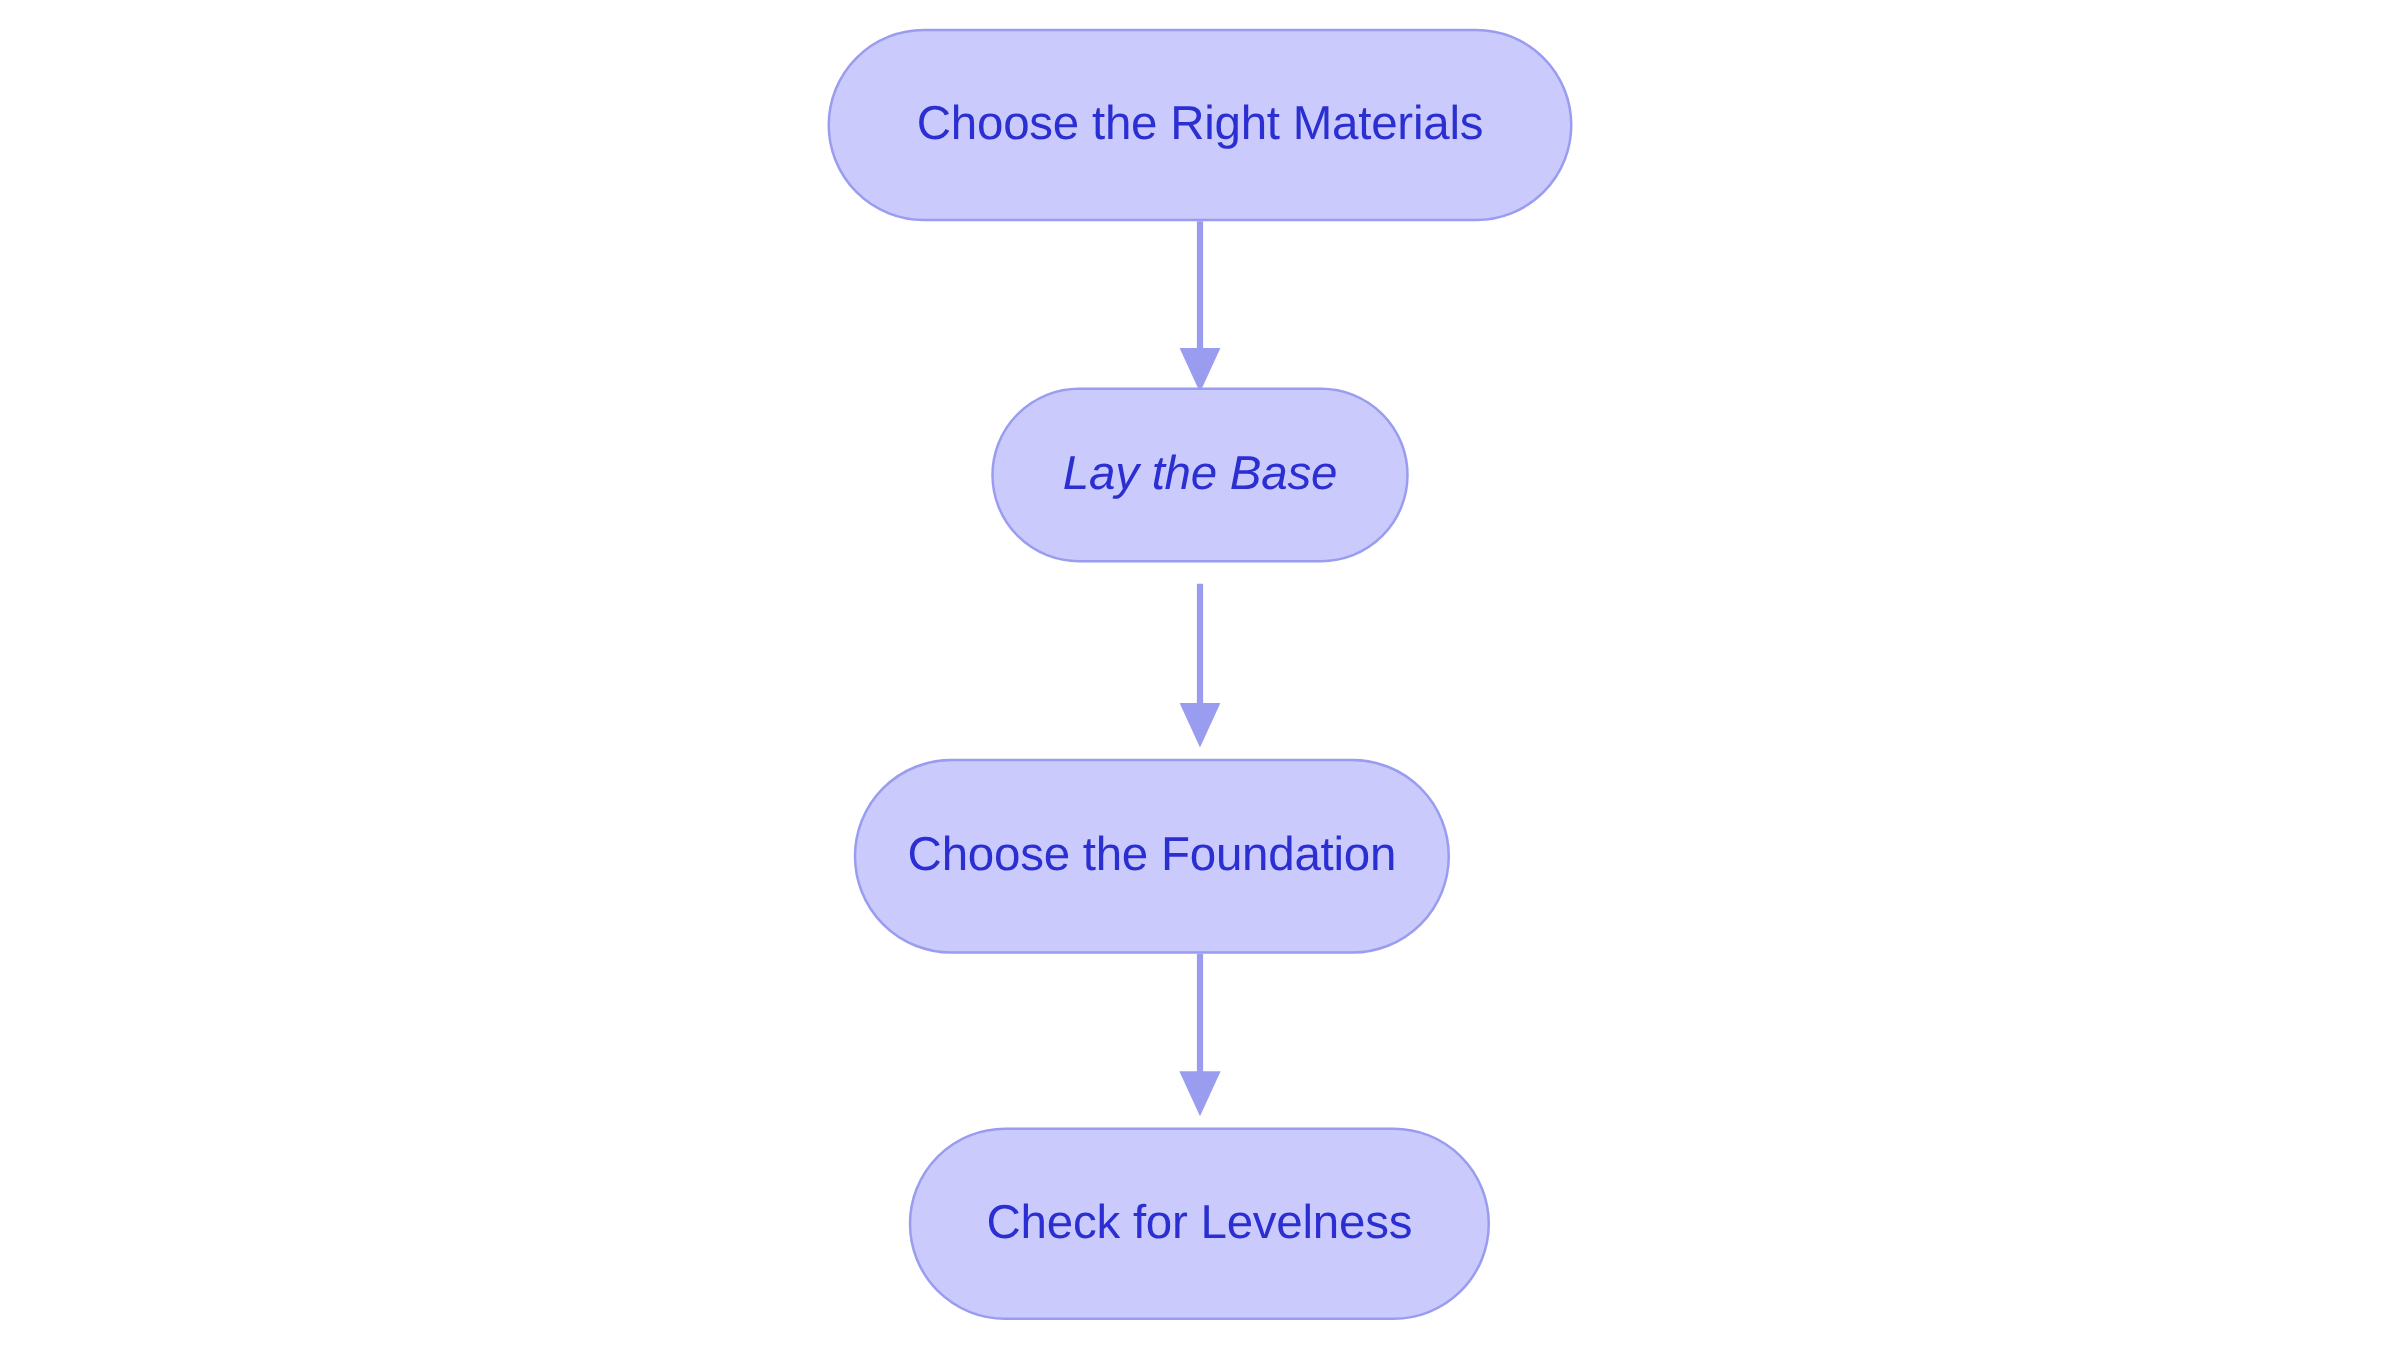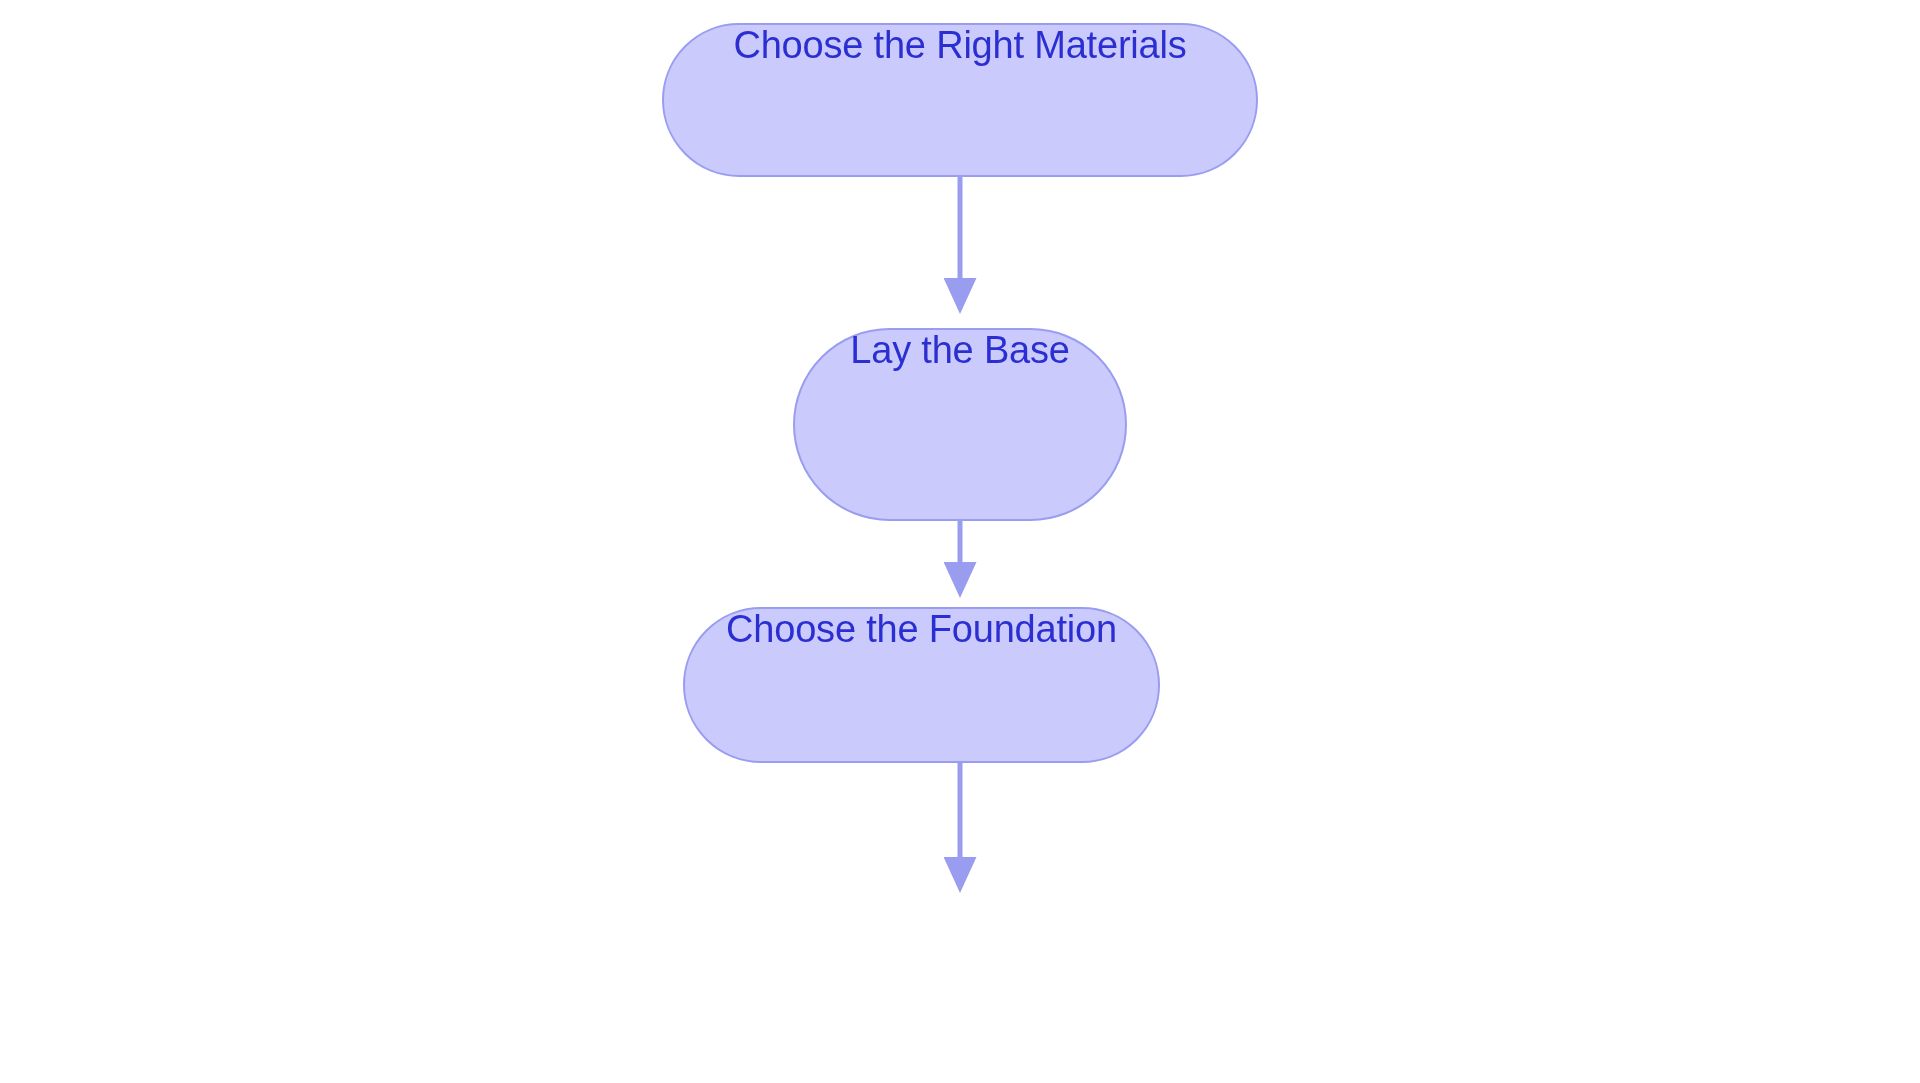--- a/index.html
+++ b/index.html
@@ -27,35 +27,35 @@
     height: 1083px;
     pointer-events: none;
   }
   .flow-node {
     position: absolute;
     box-sizing: border-box;
     background: #cacbfc;
     border: 2px solid #9a9cf0;
     border-radius: 999px;
     display: flex;
-    align-items: flex-start;
+    align-items: center;
     justify-content: center;
     text-align: center;
   }
   .flow-node-label {
     color: #2b2fd1;
     font-family: "Liberation Sans", sans-serif;
     font-size: 38px;
     font-weight: 400;
     line-height: 1.1;
     letter-spacing: -0.2px;
     white-space: nowrap;
   }
   #node-1 { left: 662px; top: 23px;  width: 596px; height: 154px; }
-  #node-2 { left: 793px; top: 328px; width: 334px; height: 193px; }
+  #node-2 { left: 793px; top: 310px; width: 334px; height: 140px; font-style: italic; }
   #node-3 { left: 683px; top: 607px; width: 477px; height: 156px; }
   #node-4 { left: 727px; top: 902px; width: 465px; height: 154px; }
 </style>
 </head>
 <body>
 
 <div id="flowchart-canvas">
 
   <svg class="edge-layer" viewBox="0 0 1920 1083" width="1920" height="1083" xmlns="http://www.w3.org/2000/svg">
     <defs>
@@ -76,14 +76,17 @@
   </div>
 
   <div id="node-2" class="flow-node">
     <span class="flow-node-label">Lay the Base</span>
   </div>
 
   <div id="node-3" class="flow-node">
     <span class="flow-node-label">Choose the Foundation</span>
   </div>
 
+  <div id="node-4" class="flow-node">
+    <span class="flow-node-label">Check for Levelness</span>
+  </div>
 
 </div>
 
 </body></html>

